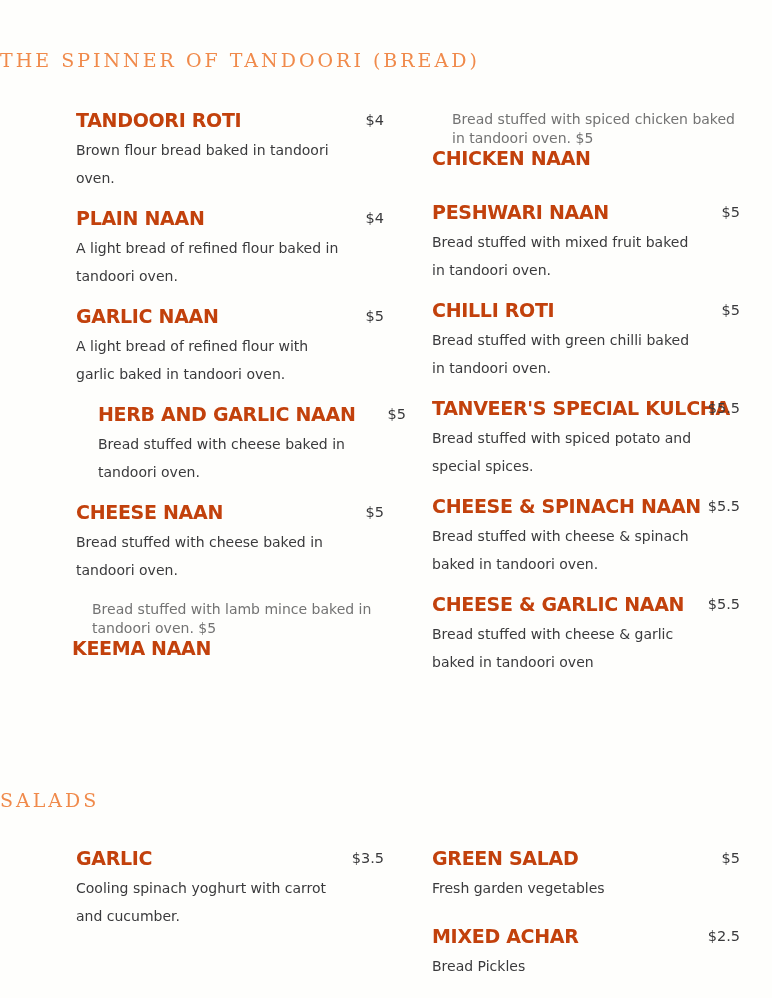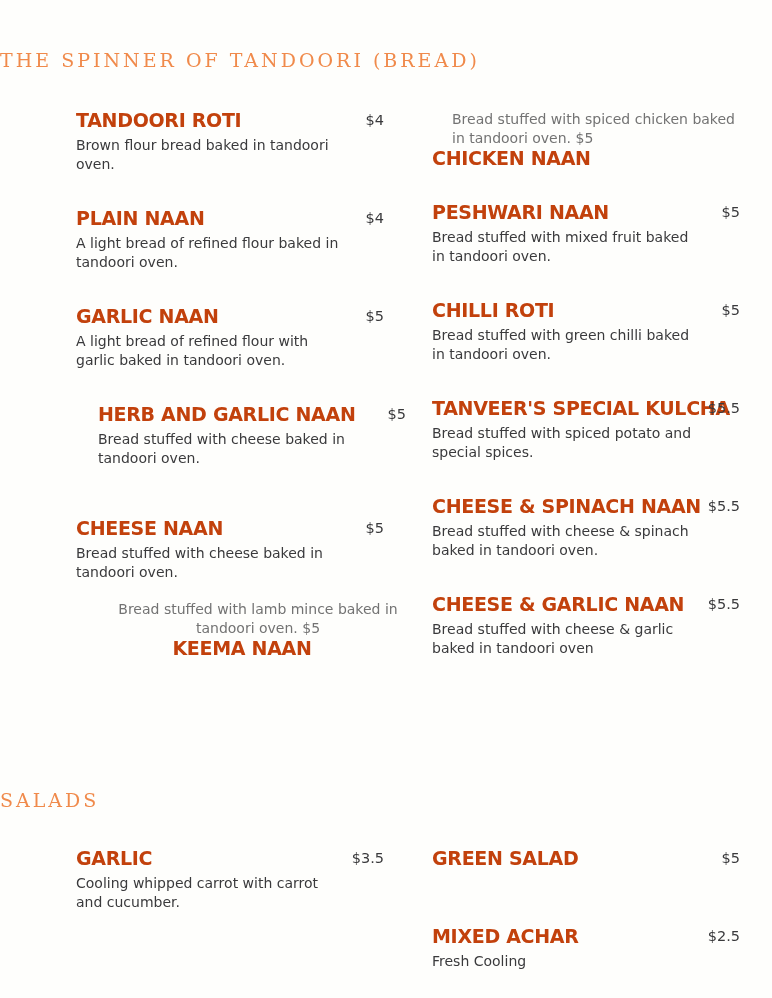--- a/index.html
+++ b/index.html
@@ -44,21 +44,21 @@
   .item .price {
     position: absolute;
     right: 0;
     top: 0;
     font-size: 14.5px;
     line-height: 20px;
     color: #3a3a3c;
   }
   .item .desc {
     font-size: 14px;
-    line-height: 19px;
+    line-height: 28px;
     margin-top: 6px;
     color: #3a3a3c;
     width: 270px;
   }
   
   .item.inv .desc-inline {
     font-size: 14px;
     line-height: 19px;
     color: #737373;
     padding-left: 20px;
@@ -88,27 +88,27 @@
   <div class="price">$5</div>
   <div class="desc">A light bread of refined flour with garlic baked in tandoori oven.</div>
 </div>
 
 <div class="item" style="left:76px; top:404px;margin-left:22px;">
   <div class="name">HERB AND GARLIC NAAN</div>
   <div class="price">$5</div>
   <div class="desc">Bread stuffed with cheese baked in tandoori oven.</div>
 </div>
 
-<div class="item" style="left:76px; top:502px;margin-top:16px;">
+<div class="item" style="left:76px; top:502px;">
   <div class="name">CHEESE NAAN</div>
   <div class="price">$5</div>
   <div class="desc">Bread stuffed with cheese baked in tandoori oven.</div>
 </div>
 
-<div class="item inv" style="left:88px; top:600px;text-align:center;">
+<div class="item inv" style="left:72px; top:600px;">
   <div class="desc-inline">Bread stuffed with lamb mince baked in tandoori oven. $5</div>
   <div class="name">KEEMA NAAN</div>
 </div>
 
 <div class="item inv" style="left:432px; top:110px;">
   <div class="desc-inline">Bread stuffed with spiced chicken baked in tandoori oven. $5</div>
   <div class="name">CHICKEN NAAN</div>
 </div>
 
 <div class="item" style="left:432px; top:202px;">
@@ -139,25 +139,26 @@
   <div class="name">CHEESE &amp; GARLIC NAAN</div>
   <div class="price">$5.5</div>
   <div class="desc">Bread stuffed with cheese &amp; garlic baked in tandoori oven</div>
 </div>
 
 <h2 id="title-salads" class="section-title">SALADS</h2>
 
 <div class="item" style="left:76px; top:848px;">
   <div class="name">GARLIC</div>
   <div class="price">$3.5</div>
-  <div class="desc">Cooling whipped carrot with carrot and cucumber.</div>
+  <div class="desc">Cooling spinach yoghurt with carrot and cucumber.</div>
 </div>
 
 <div class="item" style="left:432px; top:848px;">
   <div class="name">GREEN SALAD</div>
   <div class="price">$5</div>
+  <div class="desc">Fresh garden vegetables</div>
 </div>
 
 <div class="item" style="left:432px; top:926px;">
   <div class="name">MIXED ACHAR</div>
   <div class="price">$2.5</div>
-  <div class="desc">Fresh Cooling</div>
+  <div class="desc">Bread Pickles</div>
 </div>
 
 </body></html>

